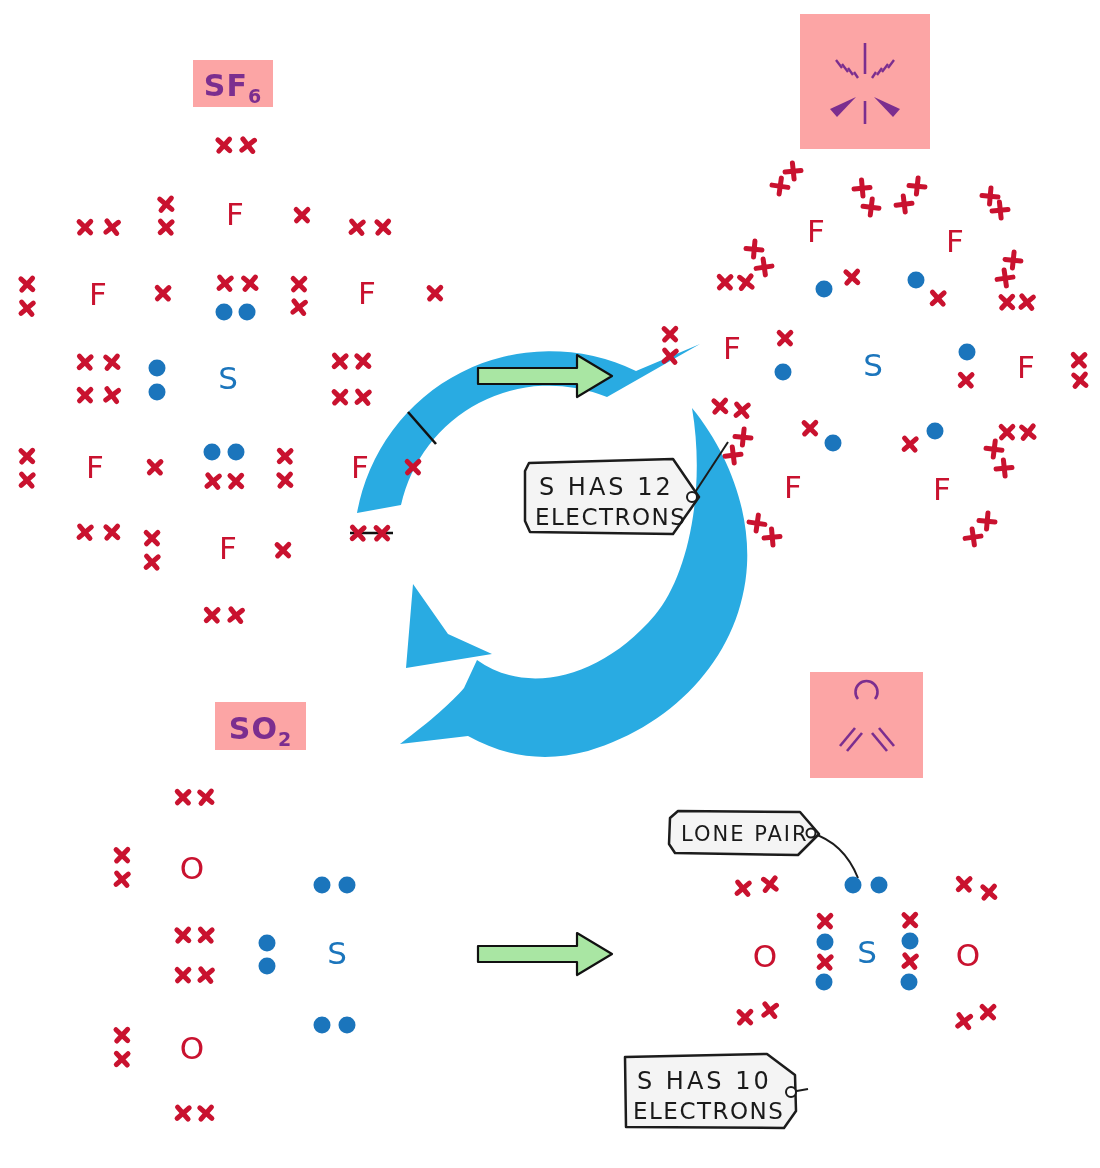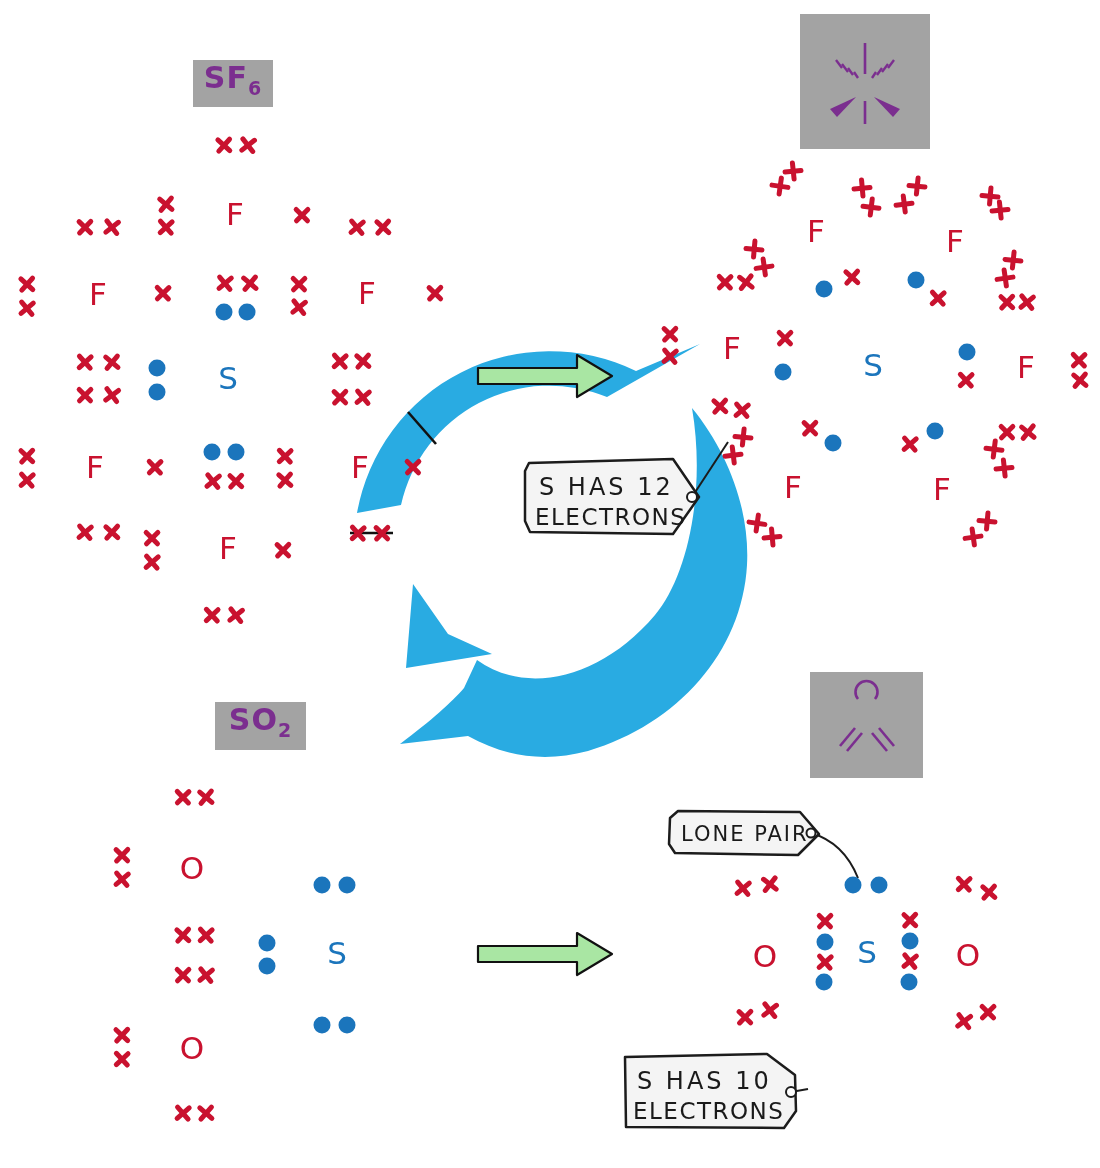--- a/index.html
+++ b/index.html
@@ -13,22 +13,22 @@
   .c-blue{color:#1B75BC;}
   .c-purple{color:#7B2E8F;}
   .mark-cross{position:absolute;width:21px;height:21px;
     transform:translate(-50%,-50%) rotate(var(--r,45deg));}
   .mark-cross::before{content:"";position:absolute;left:50%;top:0;width:5.5px;height:100%;
     background:#C9122F;transform:translateX(-50%);border-radius:2.5px;}
   .mark-cross::after{content:"";position:absolute;top:50%;left:0;height:5.5px;width:100%;
     background:#C9122F;transform:translateY(-50%);border-radius:2.5px;}
   .mark-dot{position:absolute;width:17px;height:17px;border-radius:50%;
     background:#1B75BC;transform:translate(-50%,-50%);}
-  .gbox{position:absolute;background:#a3a3a3;z-index:3;display:flex;
-    align-items:flex-start;justify-content:center;color:#7B2E8F;}
+  .gbox{position:absolute;background:#fca5a5;z-index:3;display:flex;
+    align-items:flex-end;justify-content:center;color:#7B2E8F;}
   .gbox .formula{font-size:30px;font-weight:600;letter-spacing:1px;}
   .gbox sub{font-size:19px;}
   .tag{z-index:4;overflow:visible;}
   .tag polygon{fill:#F4F4F4;stroke:#1C1C1C;stroke-width:2.5;stroke-linejoin:round;}
   .tag circle{fill:#FFF;stroke:#1C1C1C;stroke-width:2;}
   .tag text{fill:#1A1A1A;font-family:"DejaVu Sans",sans-serif;}
   .band{fill:#29ABE2;}
   .garrow{fill:#A9E6A3;stroke:#111;stroke-width:2.2;stroke-linejoin:round;}
   .inkline{stroke:#111;stroke-width:2.6;fill:none;}
   .stringline{stroke:#1C1C1C;stroke-width:2;fill:none;}

